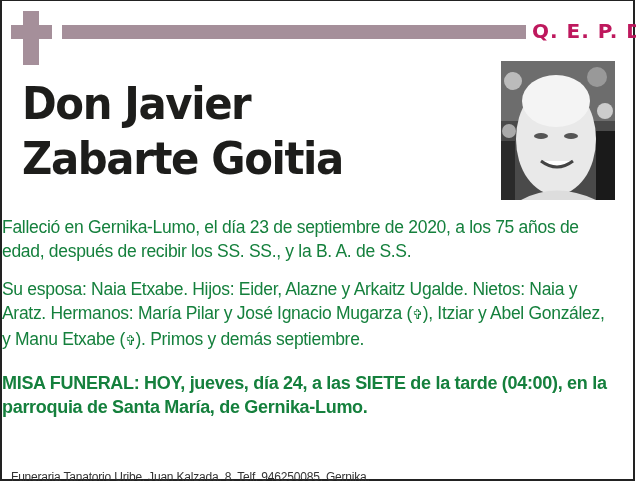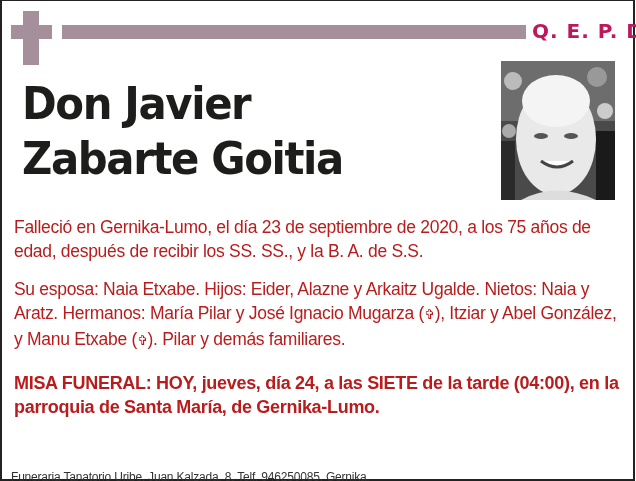--- a/index.html
+++ b/index.html
@@ -23,23 +23,23 @@
     position: absolute; left: 22px; top: 76px;
     font-family: "DejaVu Sans", sans-serif; font-weight: bold;
     font-size: 45px; line-height: 55px; color: #1d1d1b; letter-spacing: -1.5px;
     transform: scaleX(0.93); transform-origin: left top;
   }
   .photo {
     position: absolute; left: 501px; top: 61px; width: 114px; height: 139px;
     background: #333; overflow: hidden;
   }
   .para {
-    position: absolute; left: 14px; width: 610px;
+    position: absolute; left: 2px; width: 610px;
     font-family: "Liberation Sans", sans-serif; font-size: 17.5px; line-height: 24px;
-    color: #b91c1c; letter-spacing: -0.3px;
+    color: #15803d; letter-spacing: -0.3px;
   }
   .p1 { top: 215px; }
   .p2 { top: 277px; }
   .p3 { top: 371px; font-weight: bold; font-size: 18px; }
   .footer {
     position: absolute; left: 11px; top: 470px;
     font-family: "Liberation Sans", sans-serif; font-size: 12px; color: #333;
     letter-spacing: -0.2px; white-space: nowrap;
   }
   .cr { font-family: "DejaVu Sans", sans-serif; font-size: 13px; }
@@ -75,17 +75,17 @@
     <ellipse cx="55" cy="40" rx="34" ry="26" fill="#f4f4f4"></ellipse>
     <ellipse cx="40" cy="75" rx="7" ry="3" fill="#555"></ellipse>
     <ellipse cx="70" cy="75" rx="7" ry="3" fill="#555"></ellipse>
     <path d="M 40 100 Q 56 112 72 100" stroke="#444" stroke-width="3" fill="#fff"></path>
     <path d="M 20 139 Q 55 120 95 139 Z" fill="#ddd"></path>
   </svg>
 </div>
 
 <div class="para p1">Falleció en Gernika-Lumo, el día 23 de septiembre de 2020, a los 75 años de edad, después de recibir los SS. SS., y la B. A. de S.S.</div>
 
-<div class="para p2"><span>Su esposa: Naia Etxabe. Hijos: Eider, Alazne y Arkaitz Ugalde. Nietos: Naia y Aratz. Hermanos: María Pilar y José Ignacio Mugarza (</span><span class="cr">✞</span><span>), Itziar y Abel González, y Manu Etxabe (</span><span class="cr">✞</span><span>). Pilar y demás familiares.</span></div>
+<div class="para p2"><span>Su esposa: Naia Etxabe. Hijos: Eider, Alazne y Arkaitz Ugalde. Nietos: Naia y Aratz. Hermanos: María Pilar y José Ignacio Mugarza (</span><span class="cr">✞</span><span>), Itziar y Abel González, y Manu Etxabe (</span><span class="cr">✞</span><span>). Primos y demás septiembre.</span></div>
 
 <div class="para p3">MISA FUNERAL: HOY, jueves, día 24, a las SIETE de la tarde (04:00), en la parroquia de Santa María, de Gernika-Lumo.</div>
 
 <div class="footer">Funeraria Tanatorio Uribe. Juan Kalzada, 8. Telf. 946250085. Gernika.</div>
 
 </body></html>

